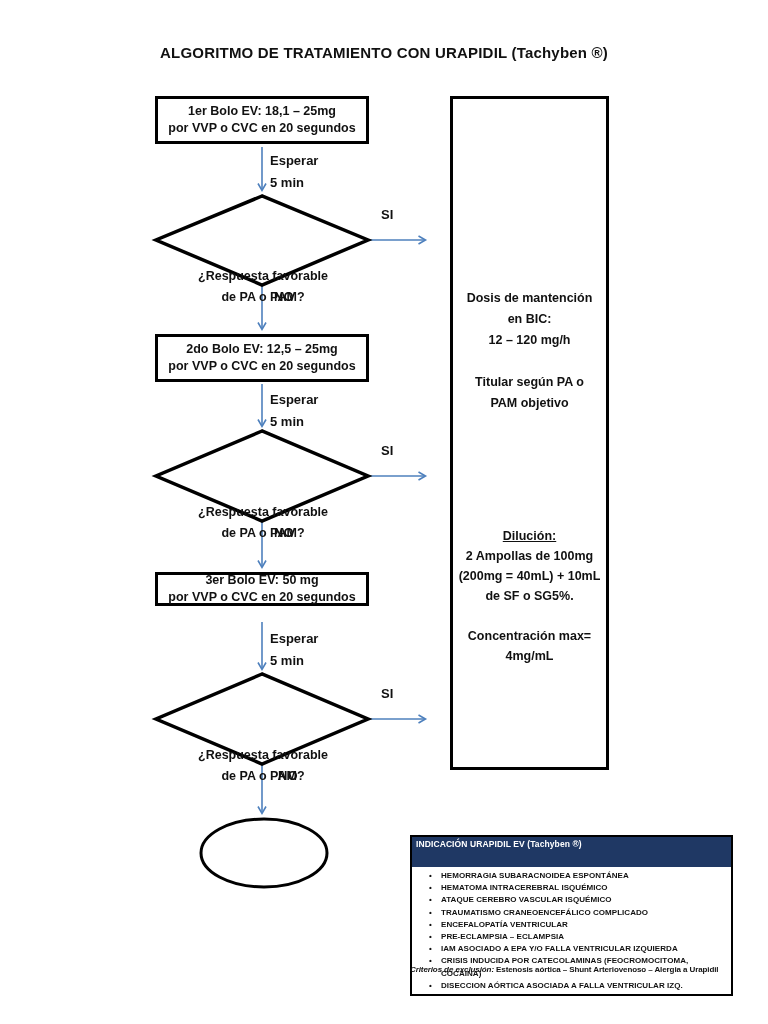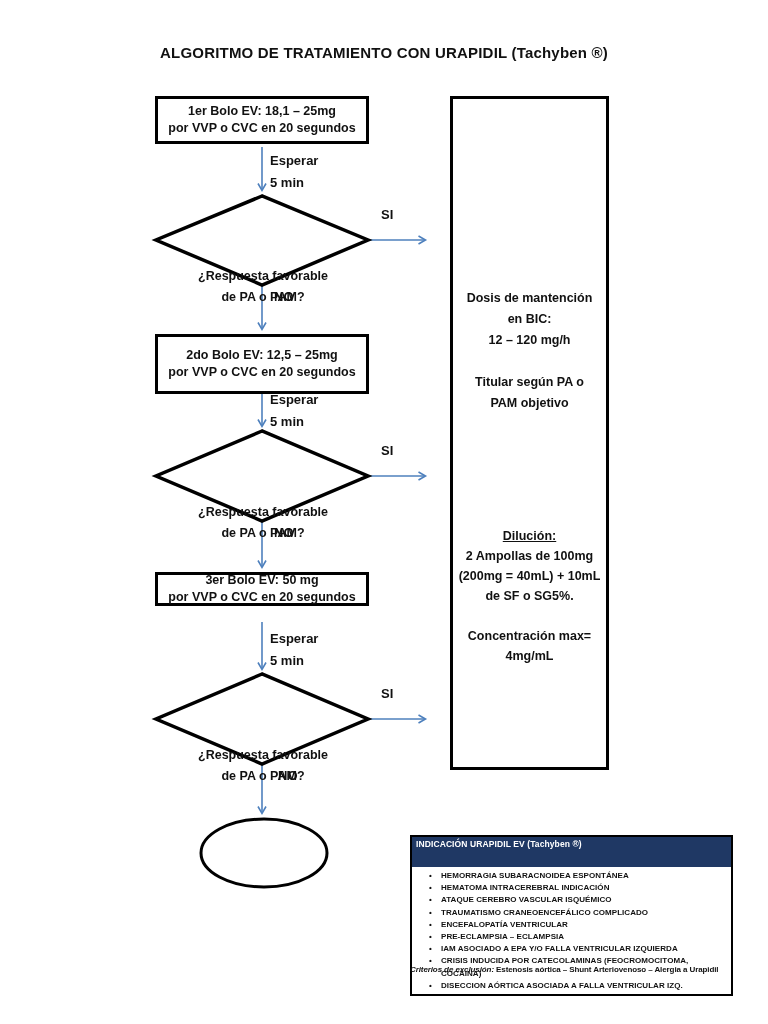--- a/index.html
+++ b/index.html
@@ -90,21 +90,21 @@
     <polygon points="262,431 156,476 262,521 368,476" fill="#ffffff" style="stroke:var(--shape)" stroke-width="3.5"></polygon>
     <polygon points="262,674 156,719 262,764 368,719" fill="#ffffff" style="stroke:var(--shape)" stroke-width="3.5"></polygon>
 
     <ellipse cx="264" cy="853" rx="63" ry="34" fill="#ffffff" style="stroke:var(--shape)" stroke-width="3"></ellipse>
   </svg>
 
   <div class="abs node-box" style="left:155px;top:96px;width:214px;height:48px;">
     <div>1er Bolo EV: 18,1 – 25mg</div>
     <div>por VVP o CVC en 20 segundos</div>
   </div>
-  <div class="abs node-box" style="left:155px;top:334px;width:214px;height:60px;">
+  <div class="abs node-box" style="left:155px;top:334px;width:214px;height:48px;">
     <div>2do Bolo EV: 12,5 – 25mg</div>
     <div>por VVP o CVC en 20 segundos</div>
   </div>
   <div class="abs node-box" style="left:155px;top:572px;width:214px;height:34px;">
     <div>3er Bolo EV: 50 mg</div>
     <div>por VVP o CVC en 20 segundos</div>
   </div>
 
   <div class="abs lbl wait" style="left:270px;top:150px;">
     <div>Esperar</div>
@@ -157,21 +157,21 @@
       <div class="gapB"></div>
       <div>Concentración max=</div>
       <div>4mg/mL</div>
     </div>
   </div>
 
   <div class="abs itable">
     <div class="hdr">INDICACIÓN URAPIDIL EV (Tachyben ®)</div>
     <ul>
       <li>HEMORRAGIA SUBARACNOIDEA ESPONTÁNEA</li>
-      <li>HEMATOMA INTRACEREBRAL INDICACIÓN</li>
+      <li>HEMATOMA INTRACEREBRAL ISQUÉMICO</li>
       <li>ATAQUE CEREBRO VASCULAR ISQUÉMICO</li>
       <li>TRAUMATISMO CRANEOENCEFÁLICO COMPLICADO</li>
       <li>ENCEFALOPATÍA VENTRICULAR</li>
       <li>PRE-ECLAMPSIA – ECLAMPSIA</li>
       <li>IAM ASOCIADO A EPA Y/O FALLA VENTRICULAR IZQUIERDA</li>
       <li>CRISIS INDUCIDA POR CATECOLAMINAS (FEOCROMOCITOMA, COCAINA)</li>
       <li>DISECCION AÓRTICA ASOCIADA A FALLA VENTRICULAR IZQ.</li>
     </ul>
   </div>
 

